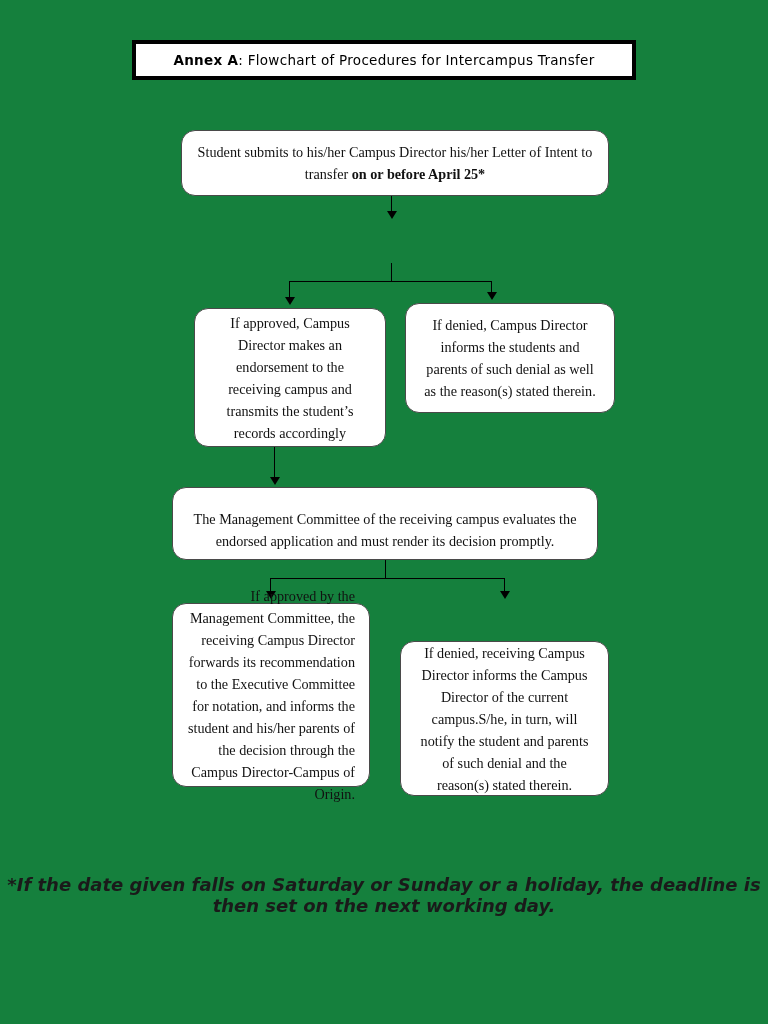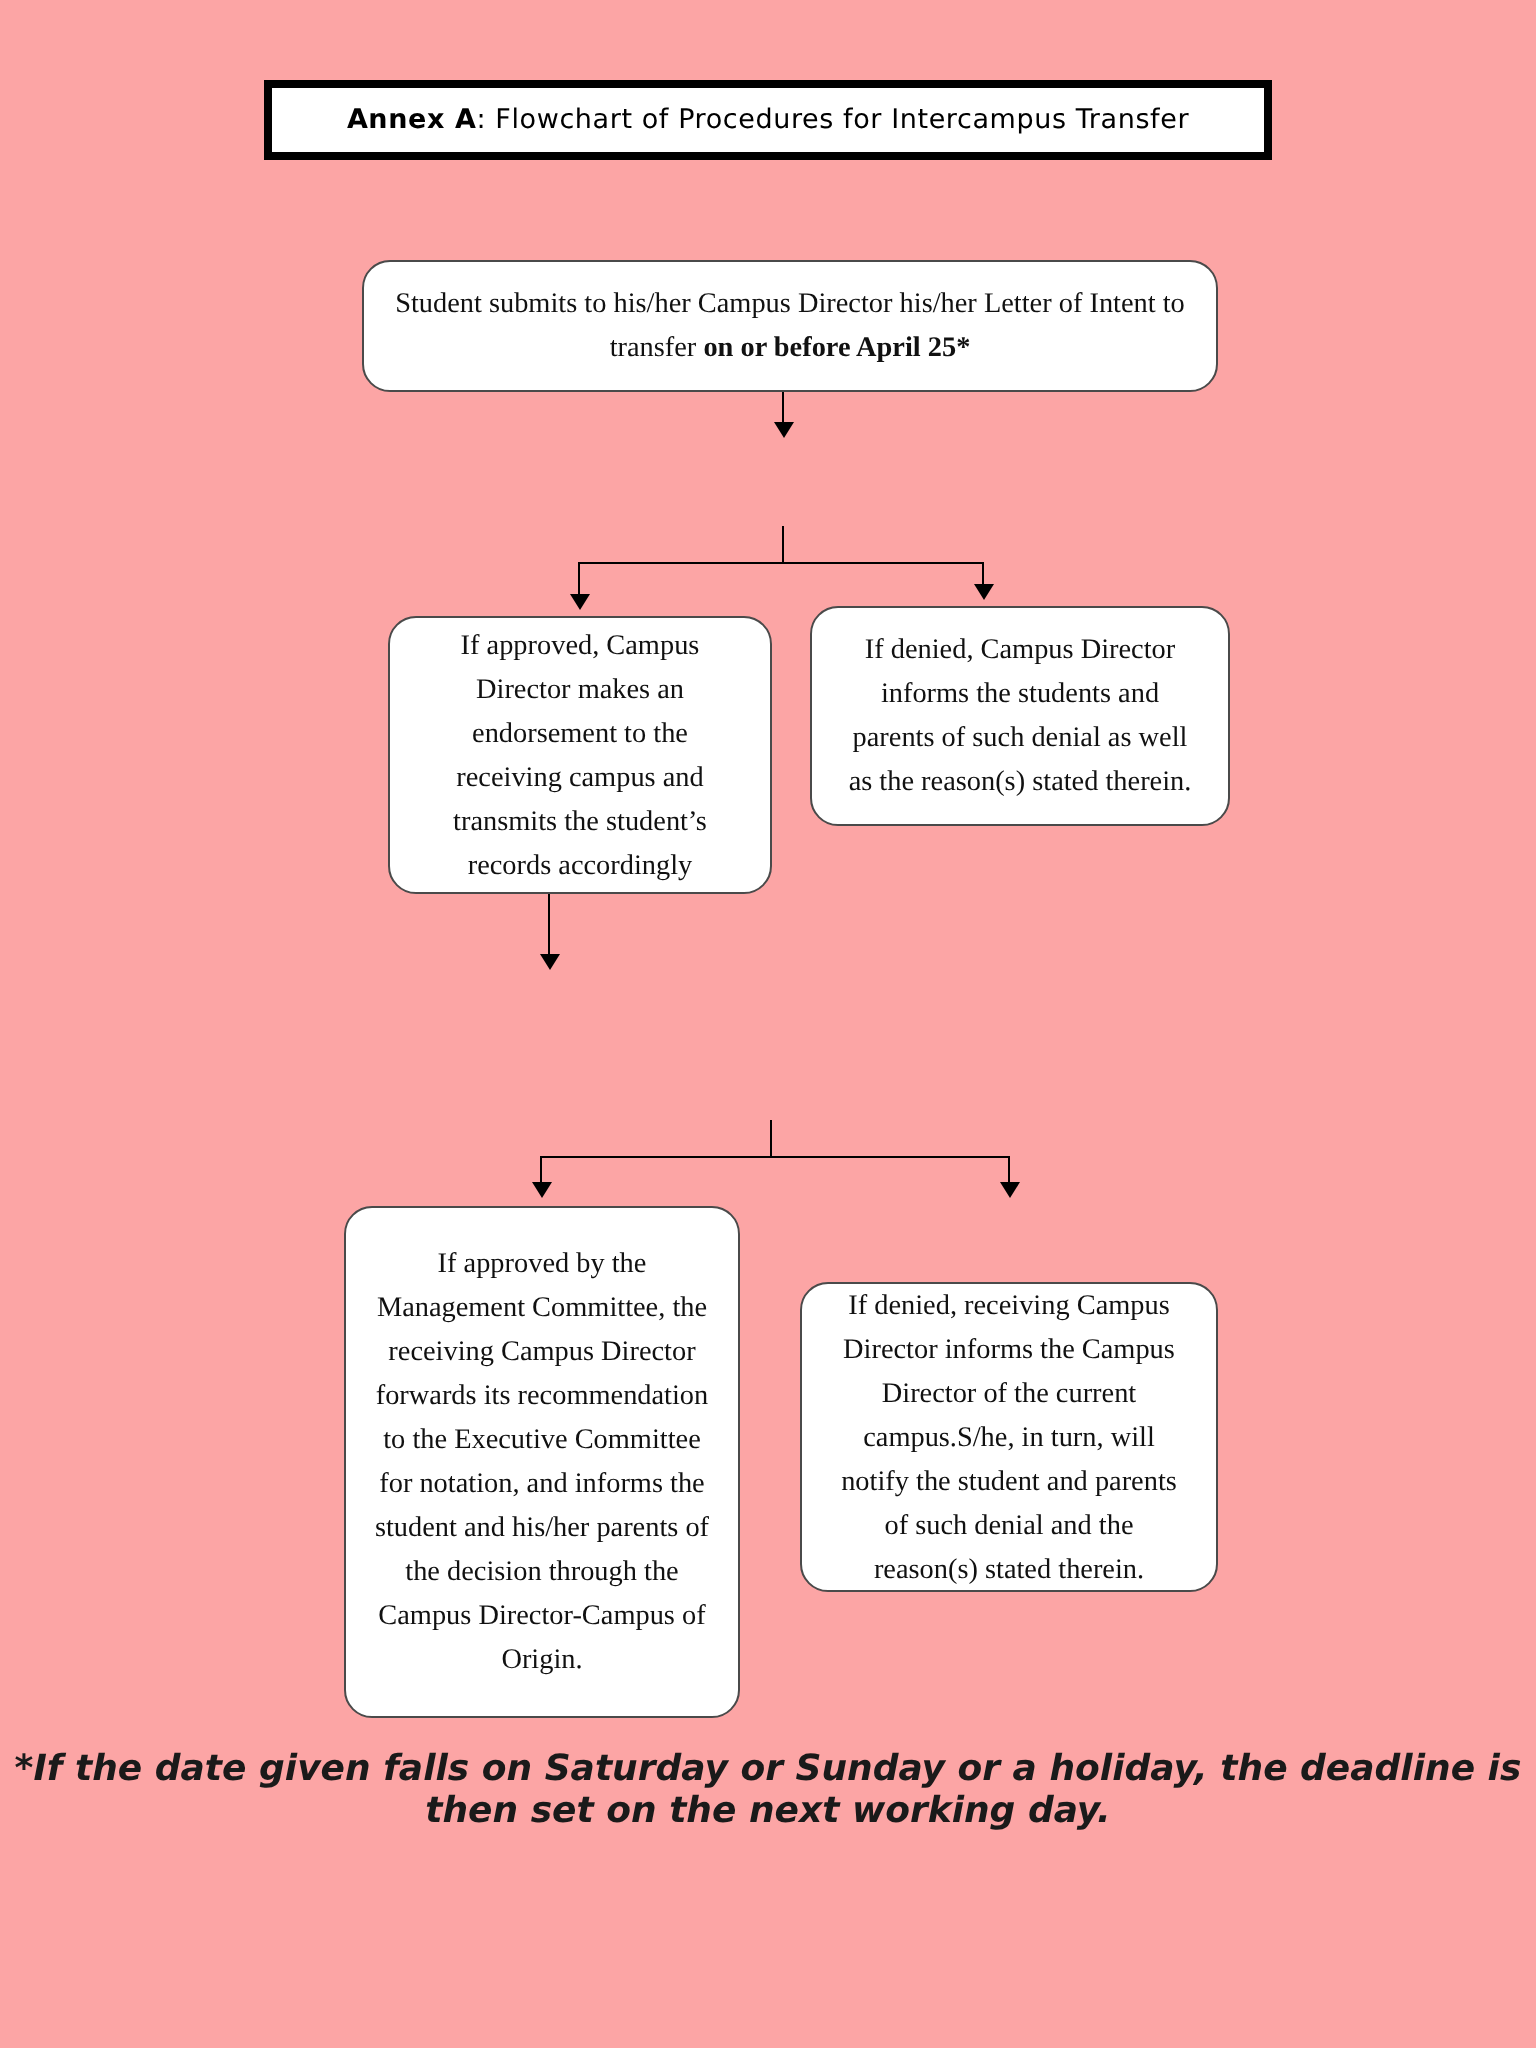--- a/index.html
+++ b/index.html
@@ -15,21 +15,21 @@
     overflow: hidden;
     font-family: "Liberation Serif", "DejaVu Serif", serif;
     color: #111111;
   }
 
   #page {
     position: absolute;
     left: 0; top: 0;
     width: 768px;
     height: 1024px;
-    background: #fca5a5;
+    background: #15803d;
   }
 
   
   .title-box {
     position: absolute;
     left: 132px;
     top: 40px;
     width: 504px;
     height: 40px;
     border: 4px solid #000000;
@@ -131,29 +131,32 @@
     <div class="txt">If approved, Campus Director makes an endorsement to the receiving campus and transmits the student’s records accordingly</div>
   </div>
 
   <div class="node v-center" style="left:405px; top:303px; width:210px; height:110px;align-items:center;">
     <div class="txt">If denied, Campus Director informs the students and parents of such denial as well as the reason(s) stated therein.</div>
   </div>
 
   <div class="vline" style="left:274px; top:447px; height:33px;"></div>
   <div class="arrowhead" style="left:270px; top:477px;"></div>
 
+  <div class="node v-top" style="left:172px; top:487px; width:426px; height:73px;">
+    <div class="txt">The Management Committee of the receiving campus evaluates the endorsed application and must render its decision promptly.</div>
+  </div>
 
   <div class="vline" style="left:385px; top:560px; height:18px;"></div>
   <div class="hline" style="left:270px; top:578px; width:235px;"></div>
   <div class="vline" style="left:270px; top:578px; height:16px;"></div>
   <div class="arrowhead" style="left:266px; top:591px;"></div>
   <div class="vline" style="left:504px; top:578px; height:16px;"></div>
   <div class="arrowhead" style="left:500px; top:591px;"></div>
 
-  <div class="node v-center" style="left:172px; top:603px; width:198px; height:256px;">
+  <div class="node v-center" style="left:172px; top:603px; width:198px; height:184px;text-align:right;">
     <div class="txt">If approved by the Management Committee, the receiving Campus Director forwards its recommendation to the Executive Committee for notation, and informs the student and his/her parents of the decision through the Campus Director-Campus of Origin.</div>
   </div>
 
   <div class="node v-center" style="left:400px; top:603px; width:209px; height:155px;margin-top:38px;">
     <div class="txt">If denied, receiving Campus Director informs the Campus Director of the current campus.S/he, in turn, will notify the student and parents of such denial and the reason(s) stated therein.</div>
   </div>
 
   <div class="footnote">*If the date given falls on Saturday or Sunday or a holiday, the deadline is then set on the next working day.</div>
 
 </div>

